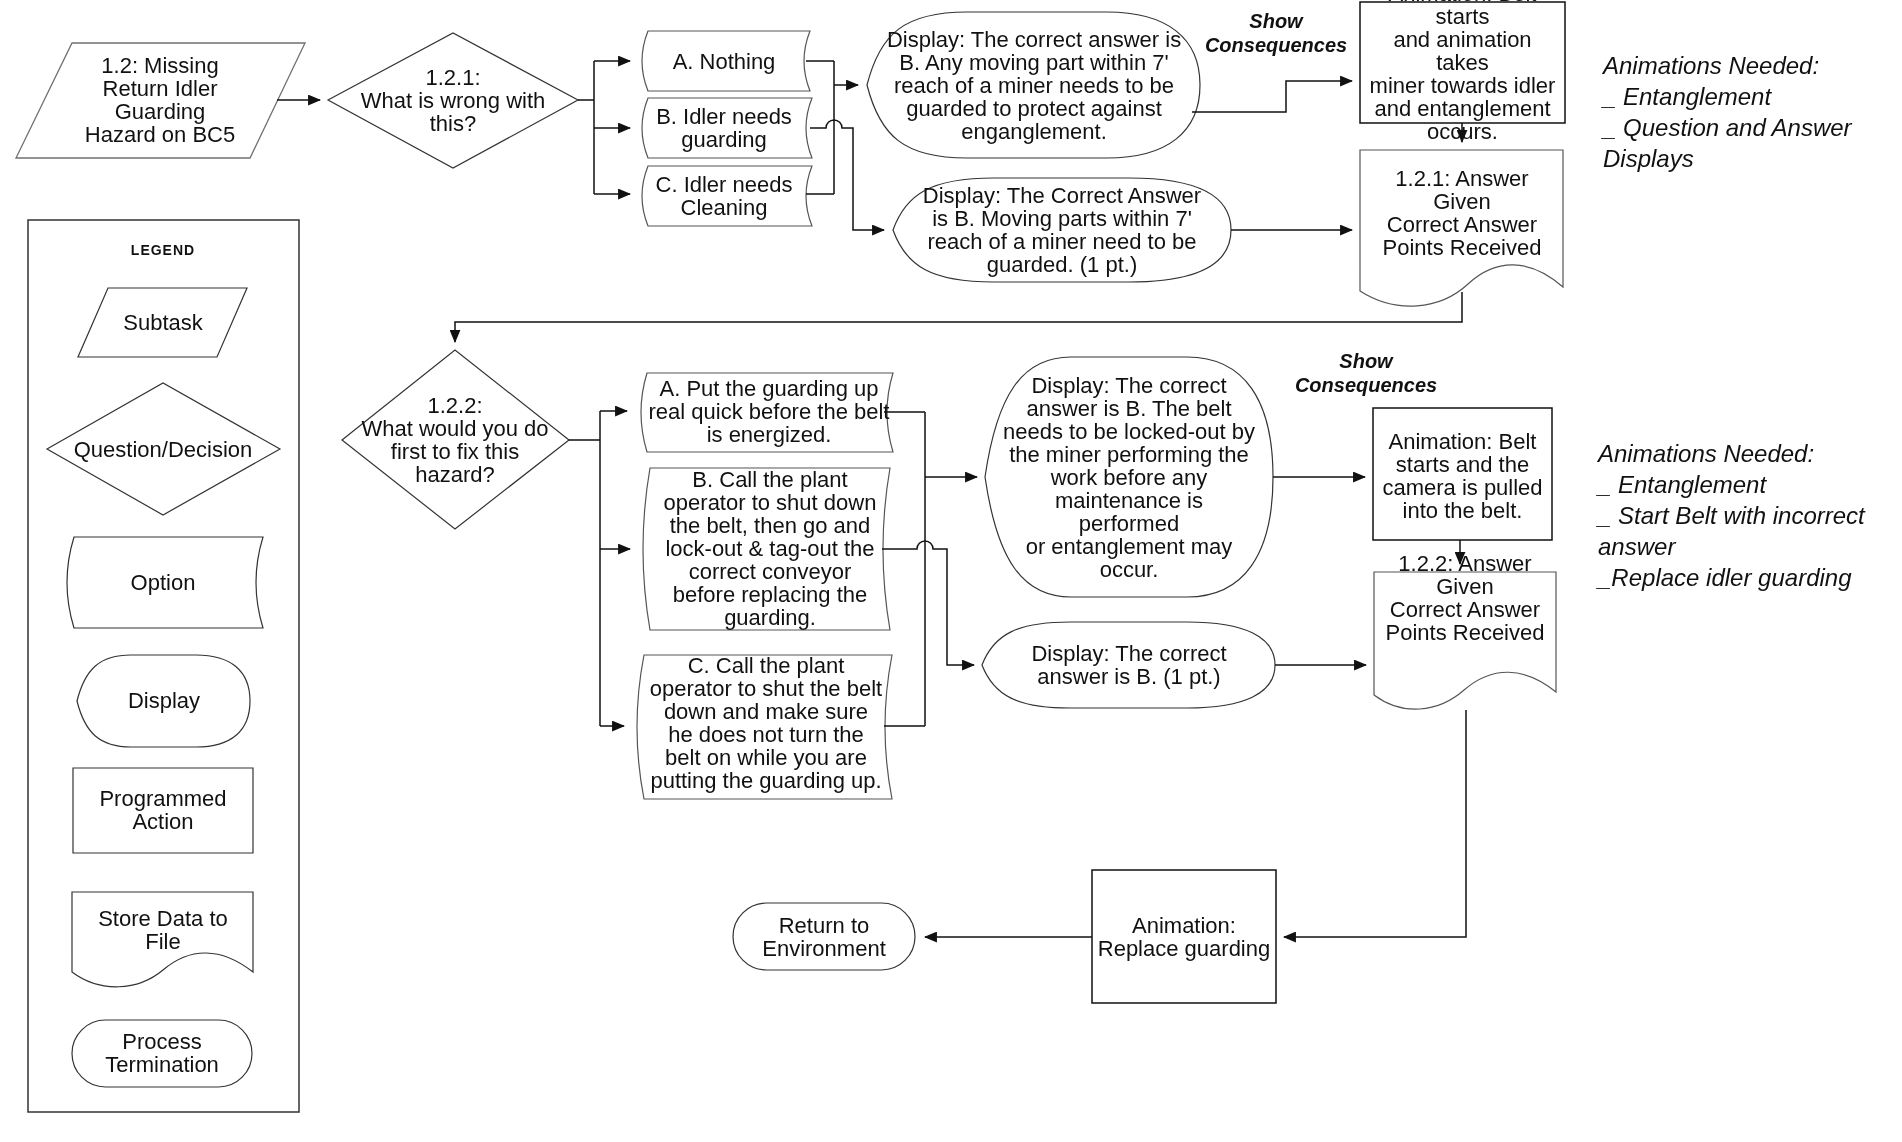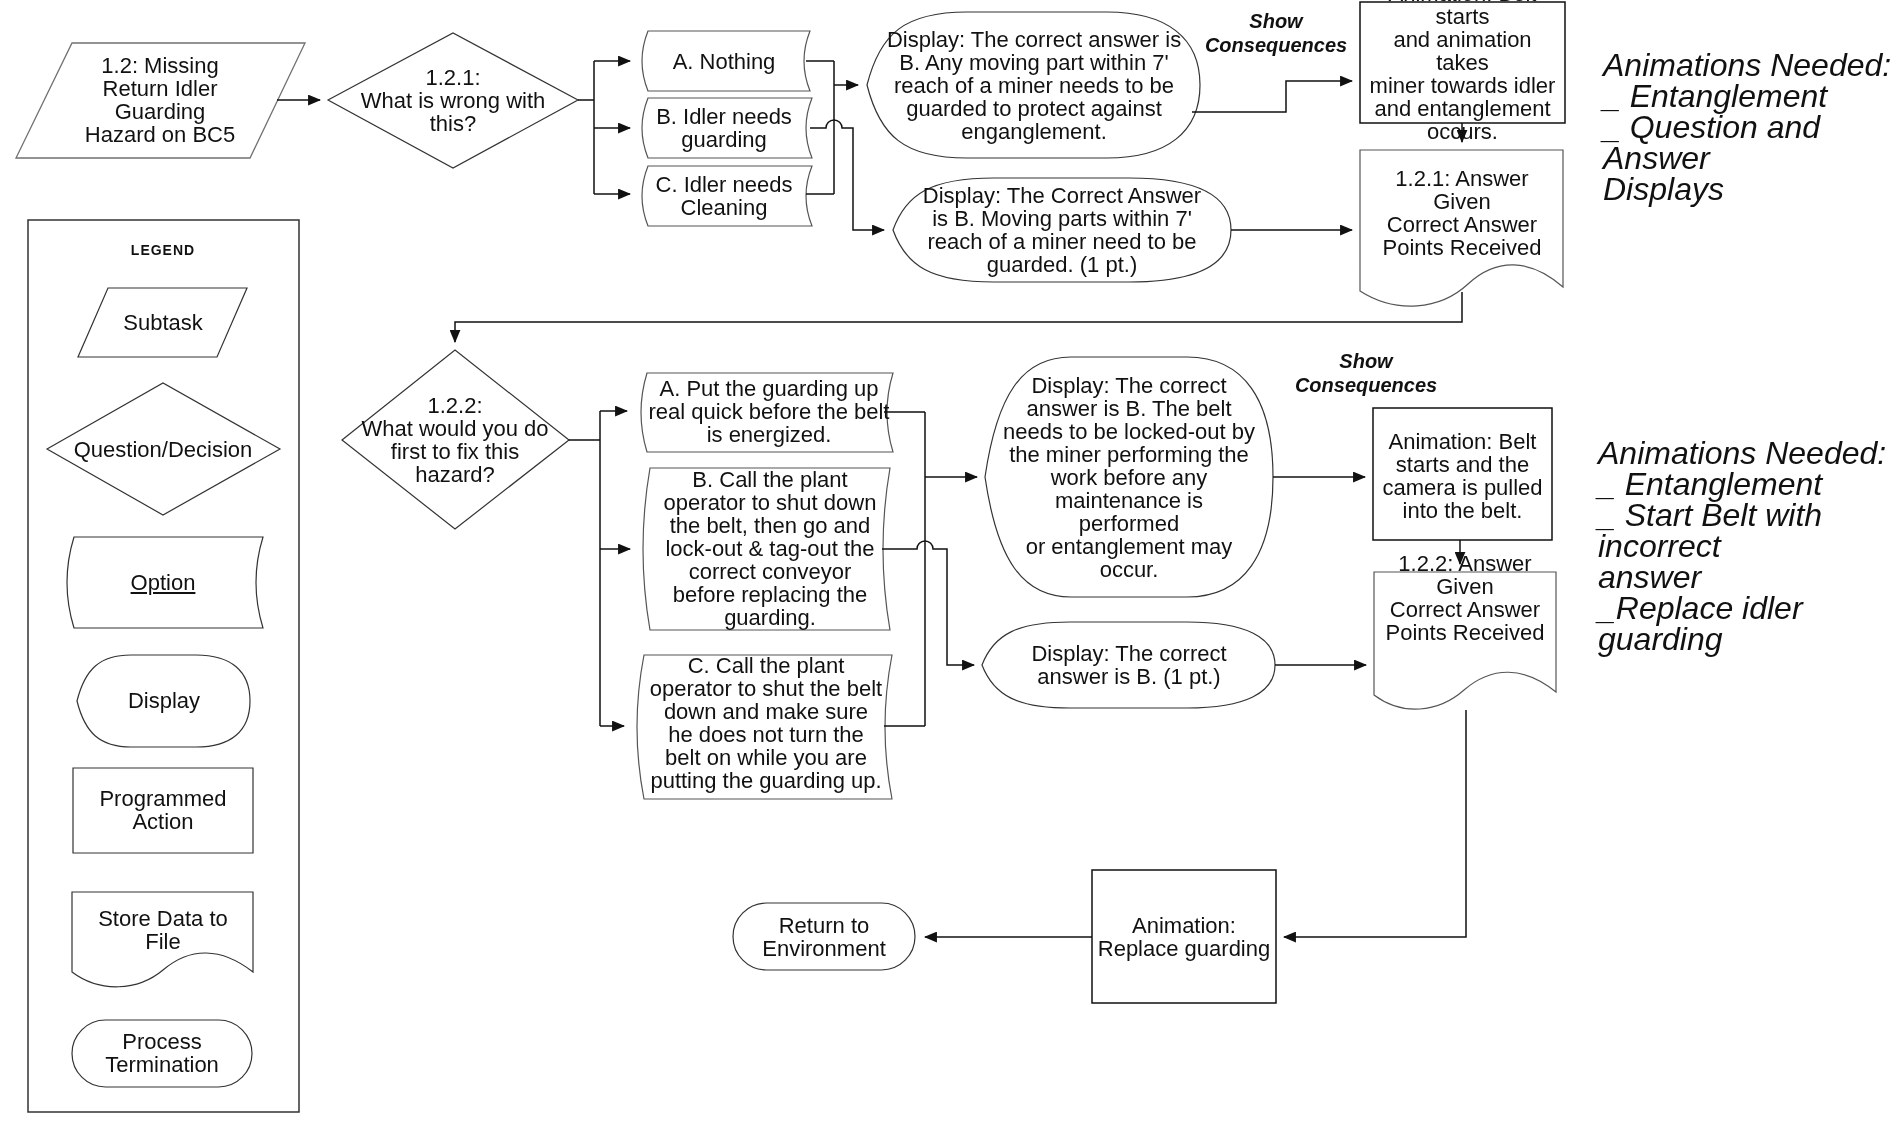--- a/index.html
+++ b/index.html
@@ -19,21 +19,21 @@
     white-space:pre-line;
     font-size:22px;line-height:23px;
     color:#111111;
   }
   .italic{font-style:italic;}
   .ann{
     position:absolute;
     display:block;
     white-space:pre-line;
     font-style:italic;
-    font-size:32px;line-height:31px;
+    font-size:24px;line-height:31px;
     text-align:left;
     color:#111111;
   }
   .sc{font-size:20px;line-height:24px;font-weight:bold;}
   .legend-title{font-weight:bold;font-size:14px;letter-spacing:1px;}
   svg path, svg rect{vector-effect:non-scaling-stroke;}
 </style>
 </head>
 <body>
 
@@ -188,21 +188,21 @@
 _Replace idler guarding</div>
 
   <div class="t" style="left:1096px;top:905px;width:176px;height:64px;">Animation:
 Replace guarding</div>
   <div class="t" style="left:738px;top:908px;width:172px;height:58px;">Return to
 Environment</div>
 
   <div class="t legend-title" style="left:78px;top:236px;width:170px;height:28px;">LEGEND</div>
   <div class="t" style="left:98px;top:300px;width:130px;height:44px;">Subtask</div>
   <div class="t" style="left:58px;top:430px;width:210px;height:38px;">Question/Decision</div>
-  <div class="t" style="left:80px;top:560px;width:166px;height:44px;text-decoration:underline;">Option</div>
+  <div class="t" style="left:80px;top:560px;width:166px;height:44px;">Option</div>
   <div class="t" style="left:94px;top:678px;width:140px;height:44px;">Display</div>
   <div class="t" style="left:80px;top:782px;width:166px;height:56px;">Programmed
 Action</div>
   <div class="t" style="left:78px;top:905px;width:170px;height:50px;">Store Data to File</div>
   <div class="t" style="left:80px;top:1026px;width:164px;height:54px;">Process
 Termination</div>
 
 </div>
 
 </body></html>

